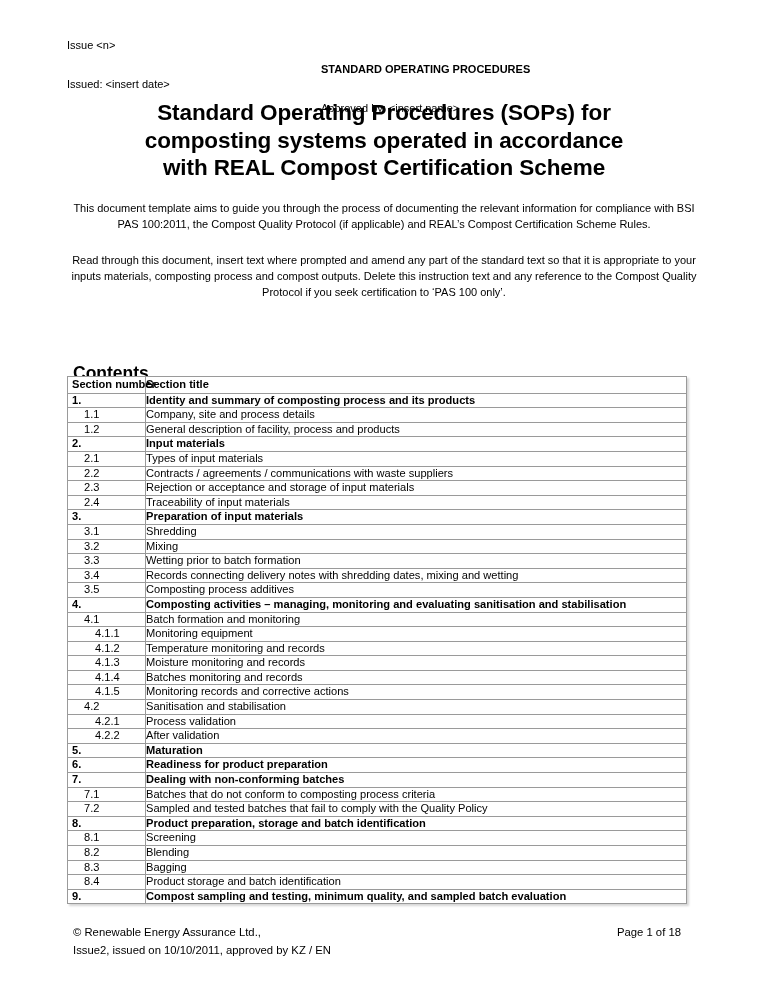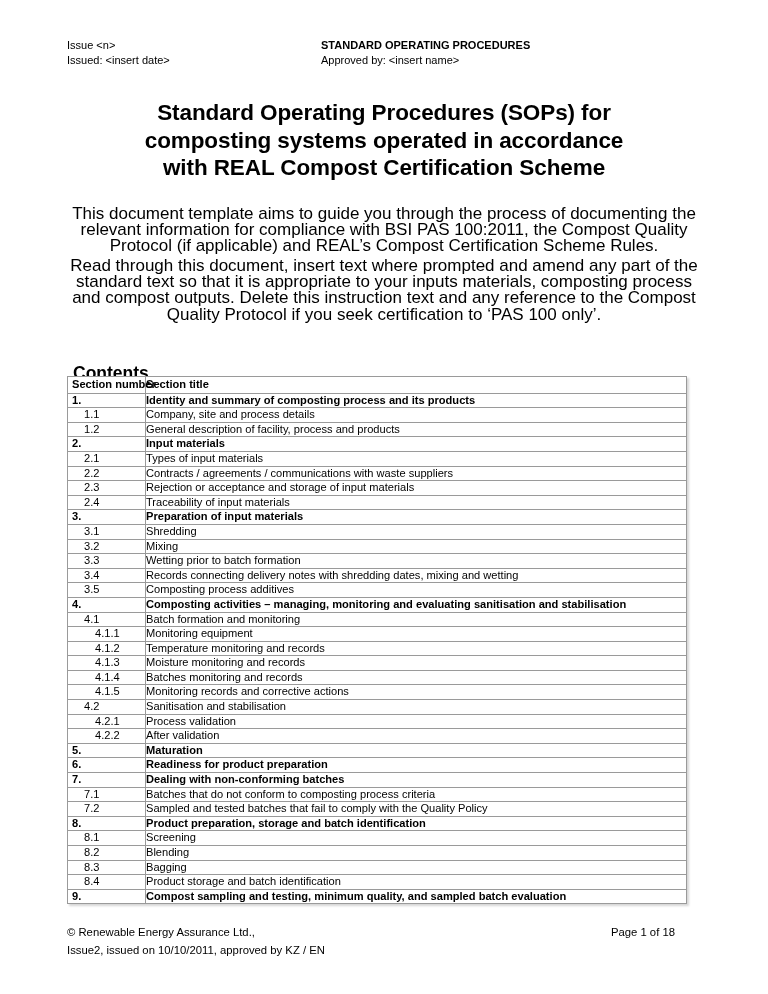--- a/index.html
+++ b/index.html
@@ -34,20 +34,21 @@
   }
   .doc-header .hrow {
     display: flex;
   }
   .doc-header .hleft {
     width: 254px;
     flex: 0 0 254px;
   }
   .doc-header .hright {
     flex: 1 1 auto;
+    margin-top: 24px;
   }
   .doc-header .bold {
     font-weight: bold;
   }
 
   
   .doc-title {
     position: absolute;
     left: 67px;
     top: 84px;
@@ -58,21 +59,21 @@
     line-height: 27.5px;
     letter-spacing: -0.1px;
   }
 
   
   .intro {
     position: absolute;
     left: 67px;
     width: 634px;
     text-align: center;
-    font-size: 17px;
+    font-size: 11px;
     line-height: 16.2px;
   }
   .intro-1 { top: 189px; }
   .intro-2 { top: 241px; }
 
   
   .contents-heading {
     position: absolute;
     left: 73px;
     top: 348px;
@@ -124,21 +125,21 @@
   .lvl2 .cell-num { padding-left: 16px; }
   .lvl3 .cell-num { padding-left: 27px; }
   .lvl1 .cell-title { font-weight: bold; }
   .hdr .cell-num,
   .hdr .cell-title { padding-top: 1px; padding-bottom: 1px; font-weight: bold; }
   .hdr .cell-num { padding-left: 4px; }
 
   
   .doc-footer {
     position: absolute;
-    left: 67px;
+    left: 73px;
     top: 923px;
     width: 620px;
     font-size: 11.3px;
     line-height: 18px;
   }
   .doc-footer .frow {
     display: flex;
     justify-content: space-between;
   }
   .doc-footer .fleft { flex: 0 0 auto; }

